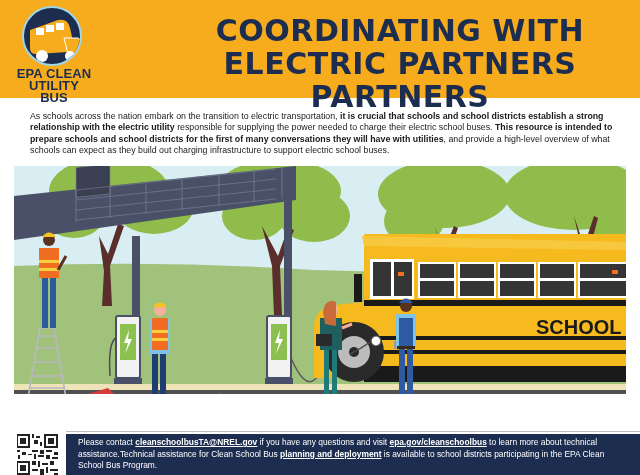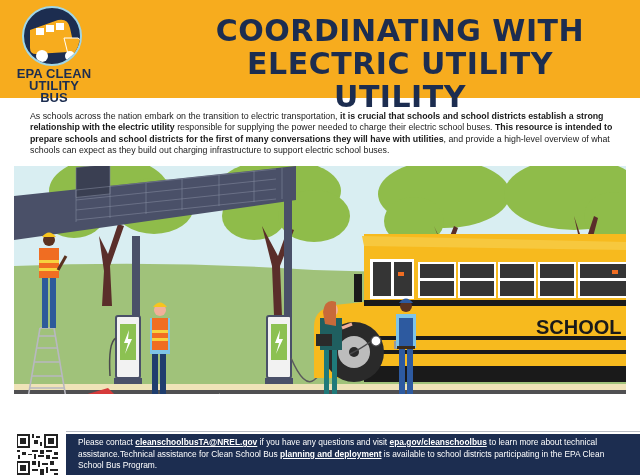--- a/index.html
+++ b/index.html
@@ -38,21 +38,21 @@
         <circle cx="46" cy="48" r="5" fill="#ffffff"></circle>
       </svg>
     </div>
     <div class="logo-text">
       <div>EPA CLEAN</div>
       <div>UTILITY BUS</div>
     </div>
   </div>
   <div class="title">
     <div>COORDINATING WITH</div>
-    <div>ELECTRIC UTILITY UTILITY</div>
+    <div>ELECTRIC PARTNERS PARTNERS</div>
   </div>
 </div>
 
 <p class="intro">
   <span>As schools across the nation embark on the transition to electric transportation, </span><b>it is crucial that schools and school districts establish a strong relationship with the electric utility</b><span> responsible for supplying the power needed to charge their electric school buses. </span><b>This resource is intended to prepare schools and school districts for the first of many conversations they will have with utilities</b><span>, and provide a high-level overview of what schools can expect as they build out charging infrastructure to support electric school buses.</span>
 </p>
 
 <div class="scene">
   <svg width="612" height="254" viewBox="0 0 612 254">
 

